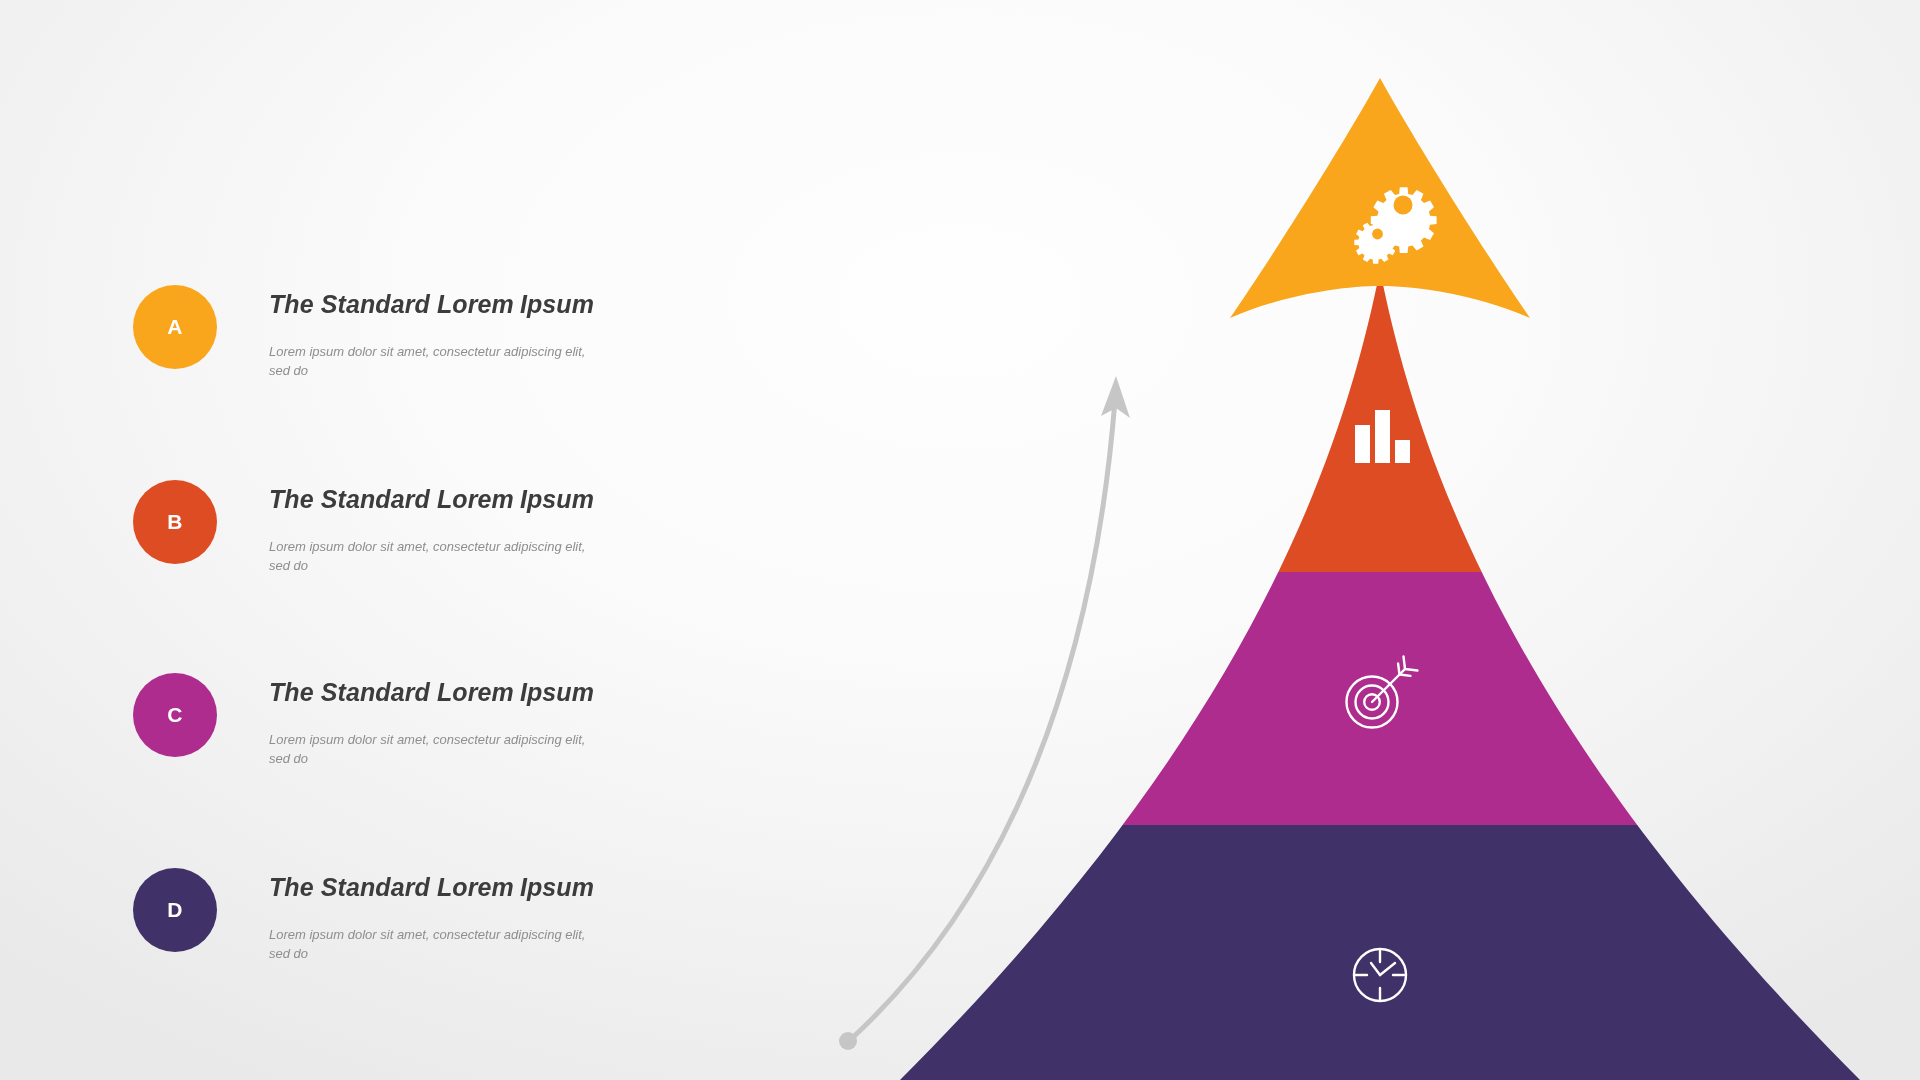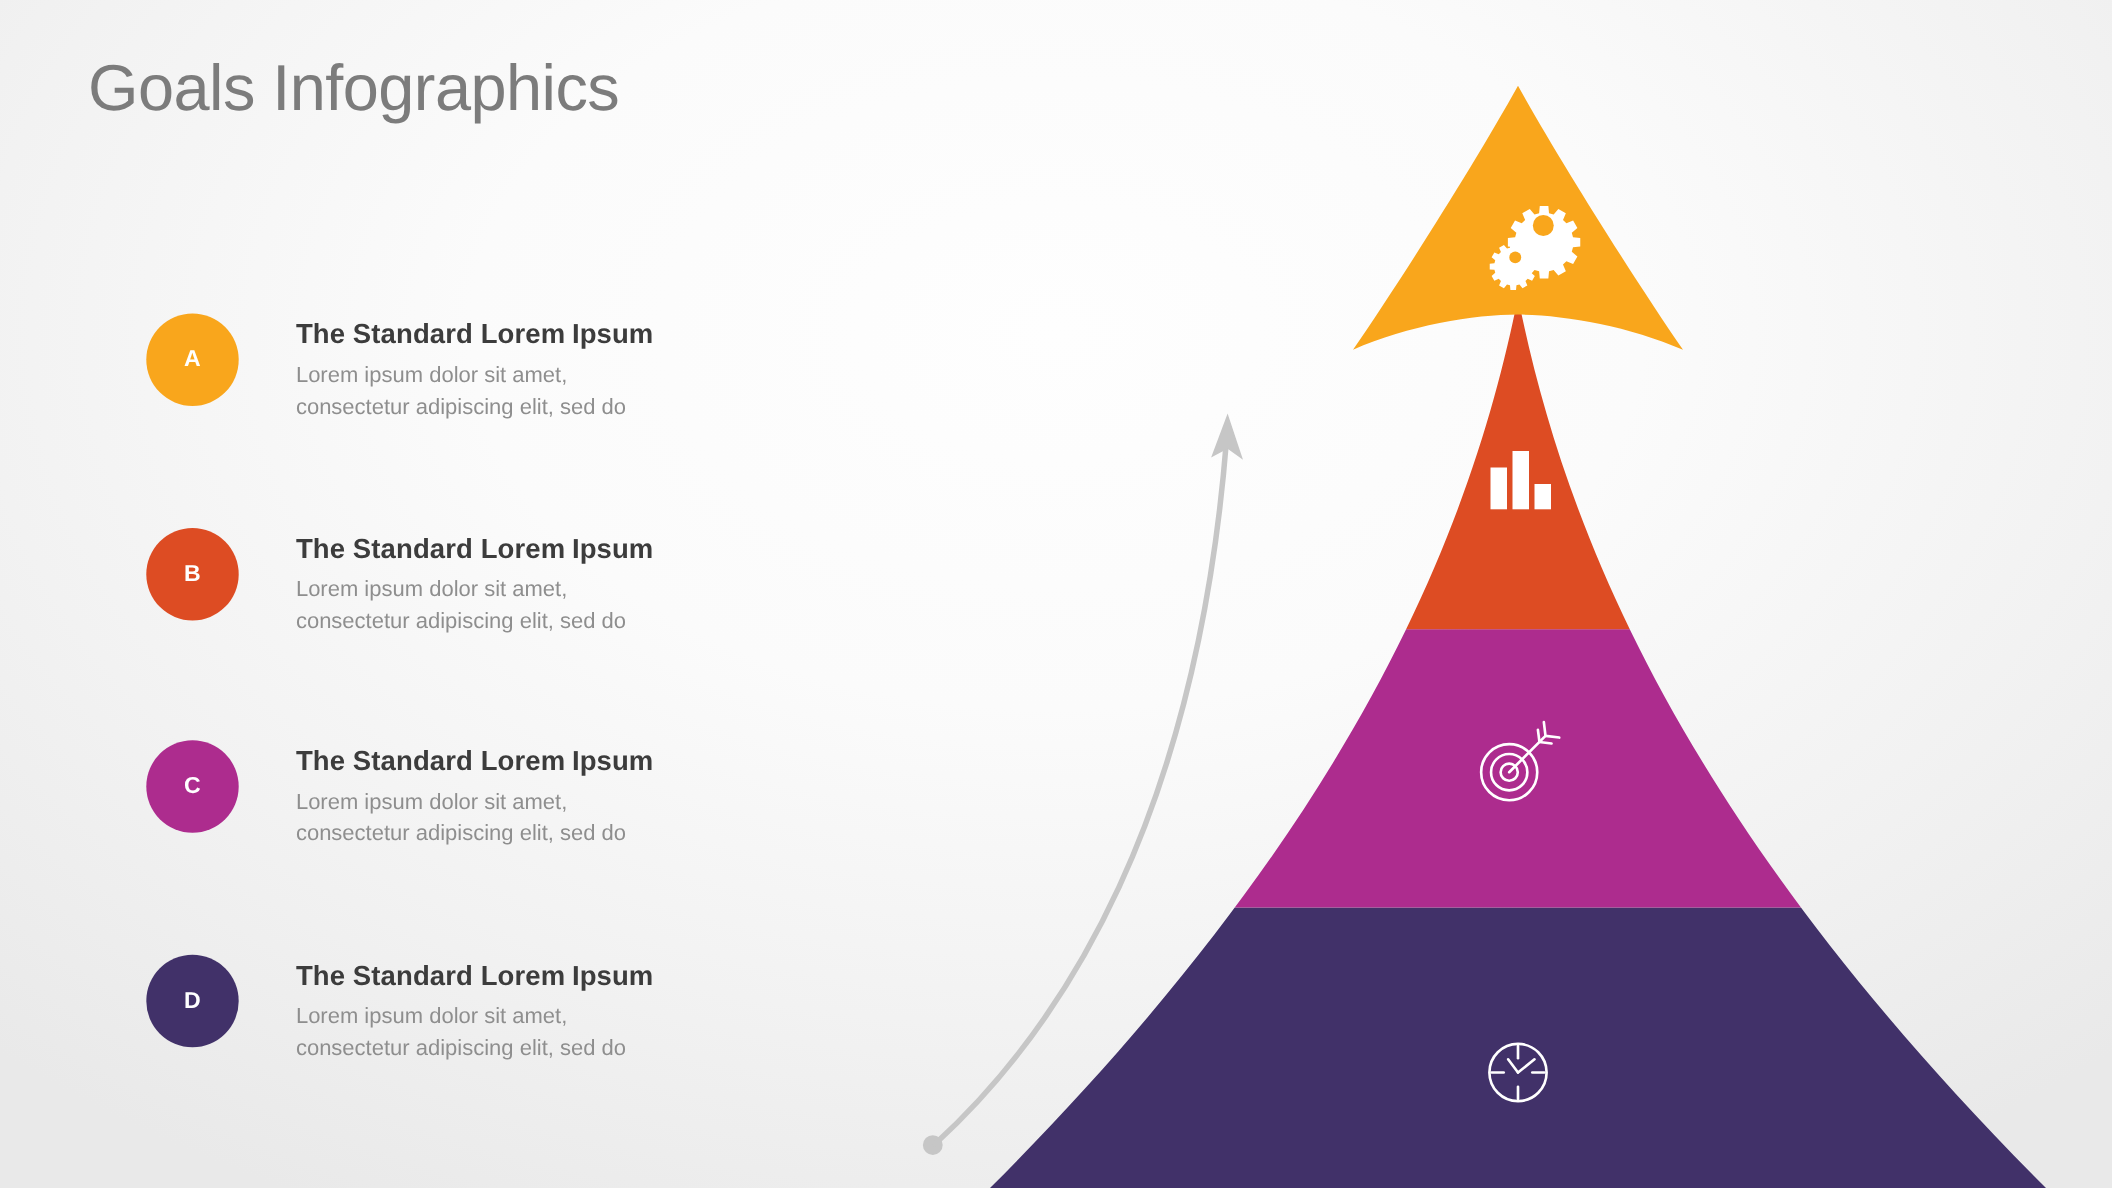--- a/index.html
+++ b/index.html
@@ -40,33 +40,33 @@
   .goal-badge {
     width:84px; height:84px;
     border-radius:50%;
     flex:0 0 84px;
     display:flex; align-items:center; justify-content:center;
     color:#ffffff;
     font-size:21px;
     font-weight:bold;
     letter-spacing:0.3px;
   }
-  .goal-text { margin-left:52px; padding-top:4px; }
+  .goal-text { margin-left:52px; padding-top:4px;font-style:italic; }
   .goal-heading {
     font-size:25px;
     font-weight:bold;
     color:#3c3c3c;
     letter-spacing:0.1px;
     white-space:nowrap;
     line-height:1.25;
   }
   .goal-heading .gap { display:inline-block; width:6px; }
   .goal-body {
-    margin-top:7px;
-    font-size:20px;
+    margin-top:23px;
+    font-size:13px;
     color:#8e8e8e;
     line-height:1.45;
     max-width:470px;
   }
 
   
   .pyramid-wrap {
     position:absolute;
     left:760px; top:0;
     width:1160px; height:1080px;
@@ -78,21 +78,20 @@
     position:absolute;
     left:820px; top:370px;
     width:340px; height:690px;
     pointer-events:none;
   }
 </style>
 </head>
 <body>
 
 <div class="header">
-  <div class="page-title">Goals Infographics</div>
 </div>
 
 <div class="goal-list">
 
   <div class="goal-item" style="left:133px; top:285px;">
     <div class="goal-badge" style="background:#F9A61C;">
       <span>A</span>
     </div>
     <div class="goal-text">
       <div class="goal-heading"><span>The Standard Lorem</span><span class="gap"></span><span>Ipsum</span></div>

